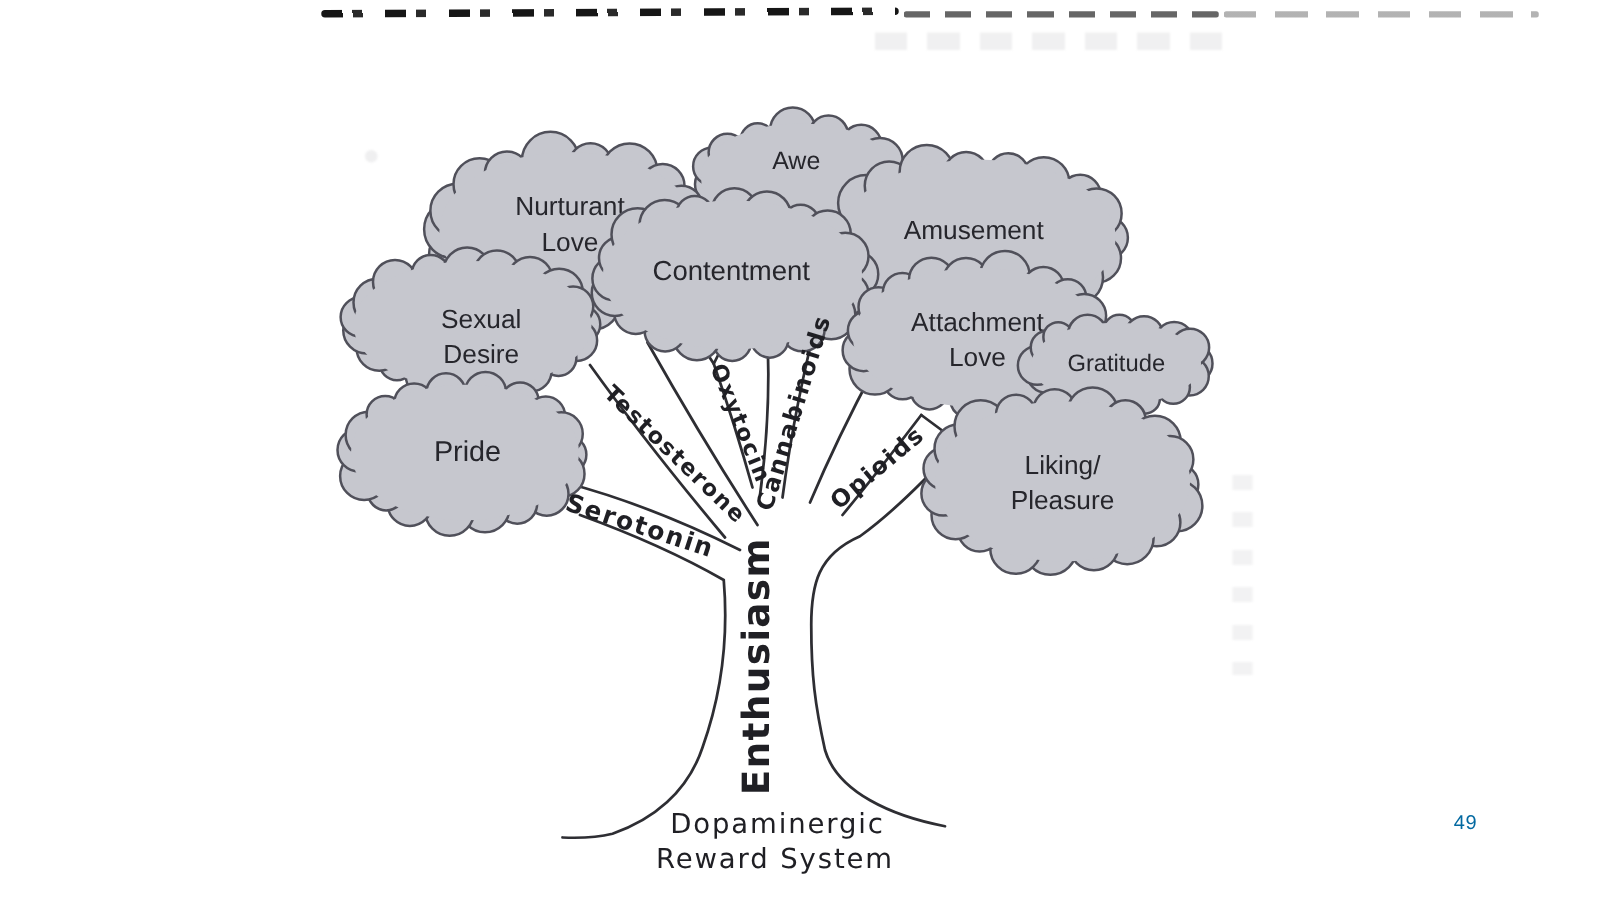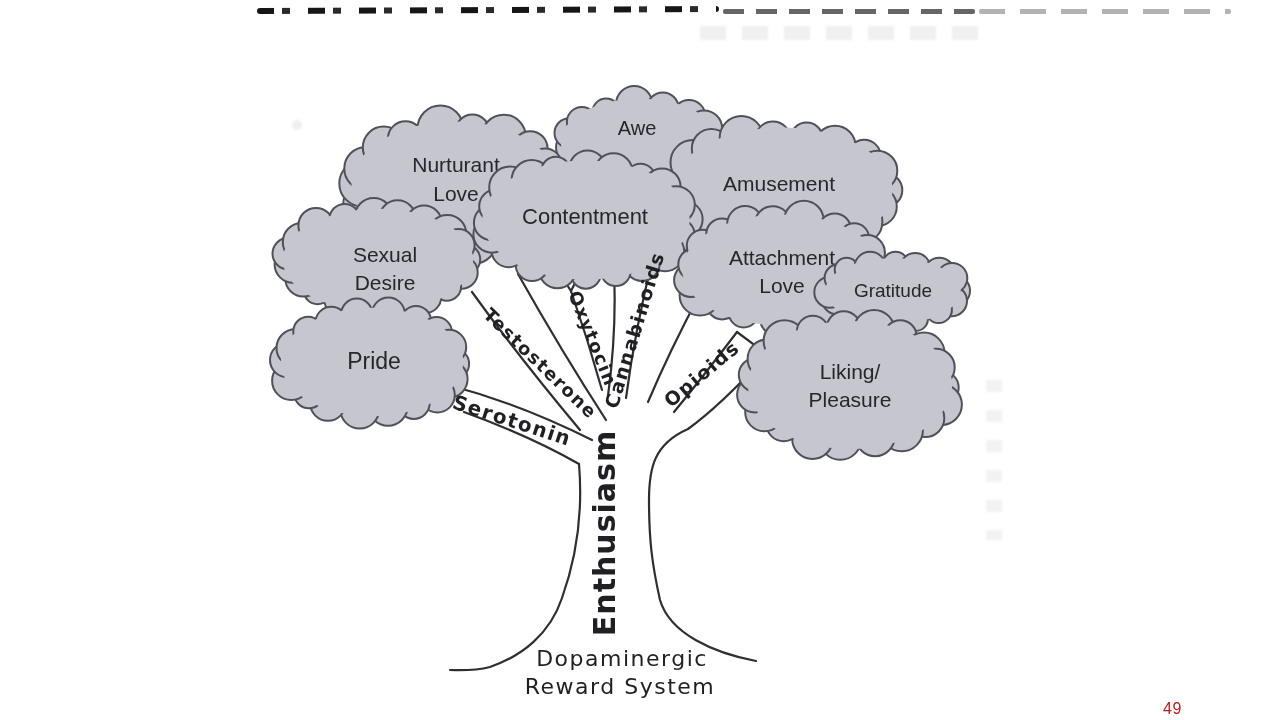--- a/index.html
+++ b/index.html
@@ -27,22 +27,22 @@
   }
   
   .smudge1{position:absolute;left:700px;top:26px;width:280px;height:14px;filter:blur(1px);
     background:repeating-linear-gradient(90deg,rgba(110,110,120,.10) 0 26px,transparent 26px 42px);}
   .smudge2{position:absolute;left:986px;top:380px;width:16px;height:160px;filter:blur(1px);
     background:repeating-linear-gradient(180deg,rgba(110,110,120,.09) 0 12px,transparent 12px 30px);}
   .smudge3{position:absolute;left:292px;top:120px;width:10px;height:10px;border-radius:50%;
     background:rgba(120,120,130,.12);filter:blur(1px);}
 
   .page-number{
-    position:absolute;left:1163px;top:700px;width:40px;text-align:left;
-    font-size:16px;color:#b91c1c;letter-spacing:.5px;
+    position:absolute;left:1163px;top:650px;width:40px;text-align:left;
+    font-size:16px;color:#0369a1;letter-spacing:.5px;
   }
 
   svg text{font-family:"Liberation Sans", sans-serif;}
   text.cloud-label{fill:#26262c;}
   text.branch-label, text.trunk-label, text.root-label{
     font-family:"DejaVu Sans", sans-serif;fill:#1f1f24;
   }
   text.branch-label{font-weight:600;letter-spacing:1.5px;}
   text.trunk-label{font-weight:600;letter-spacing:1px;}
   text.root-label{font-weight:500;letter-spacing:1.5px;}

